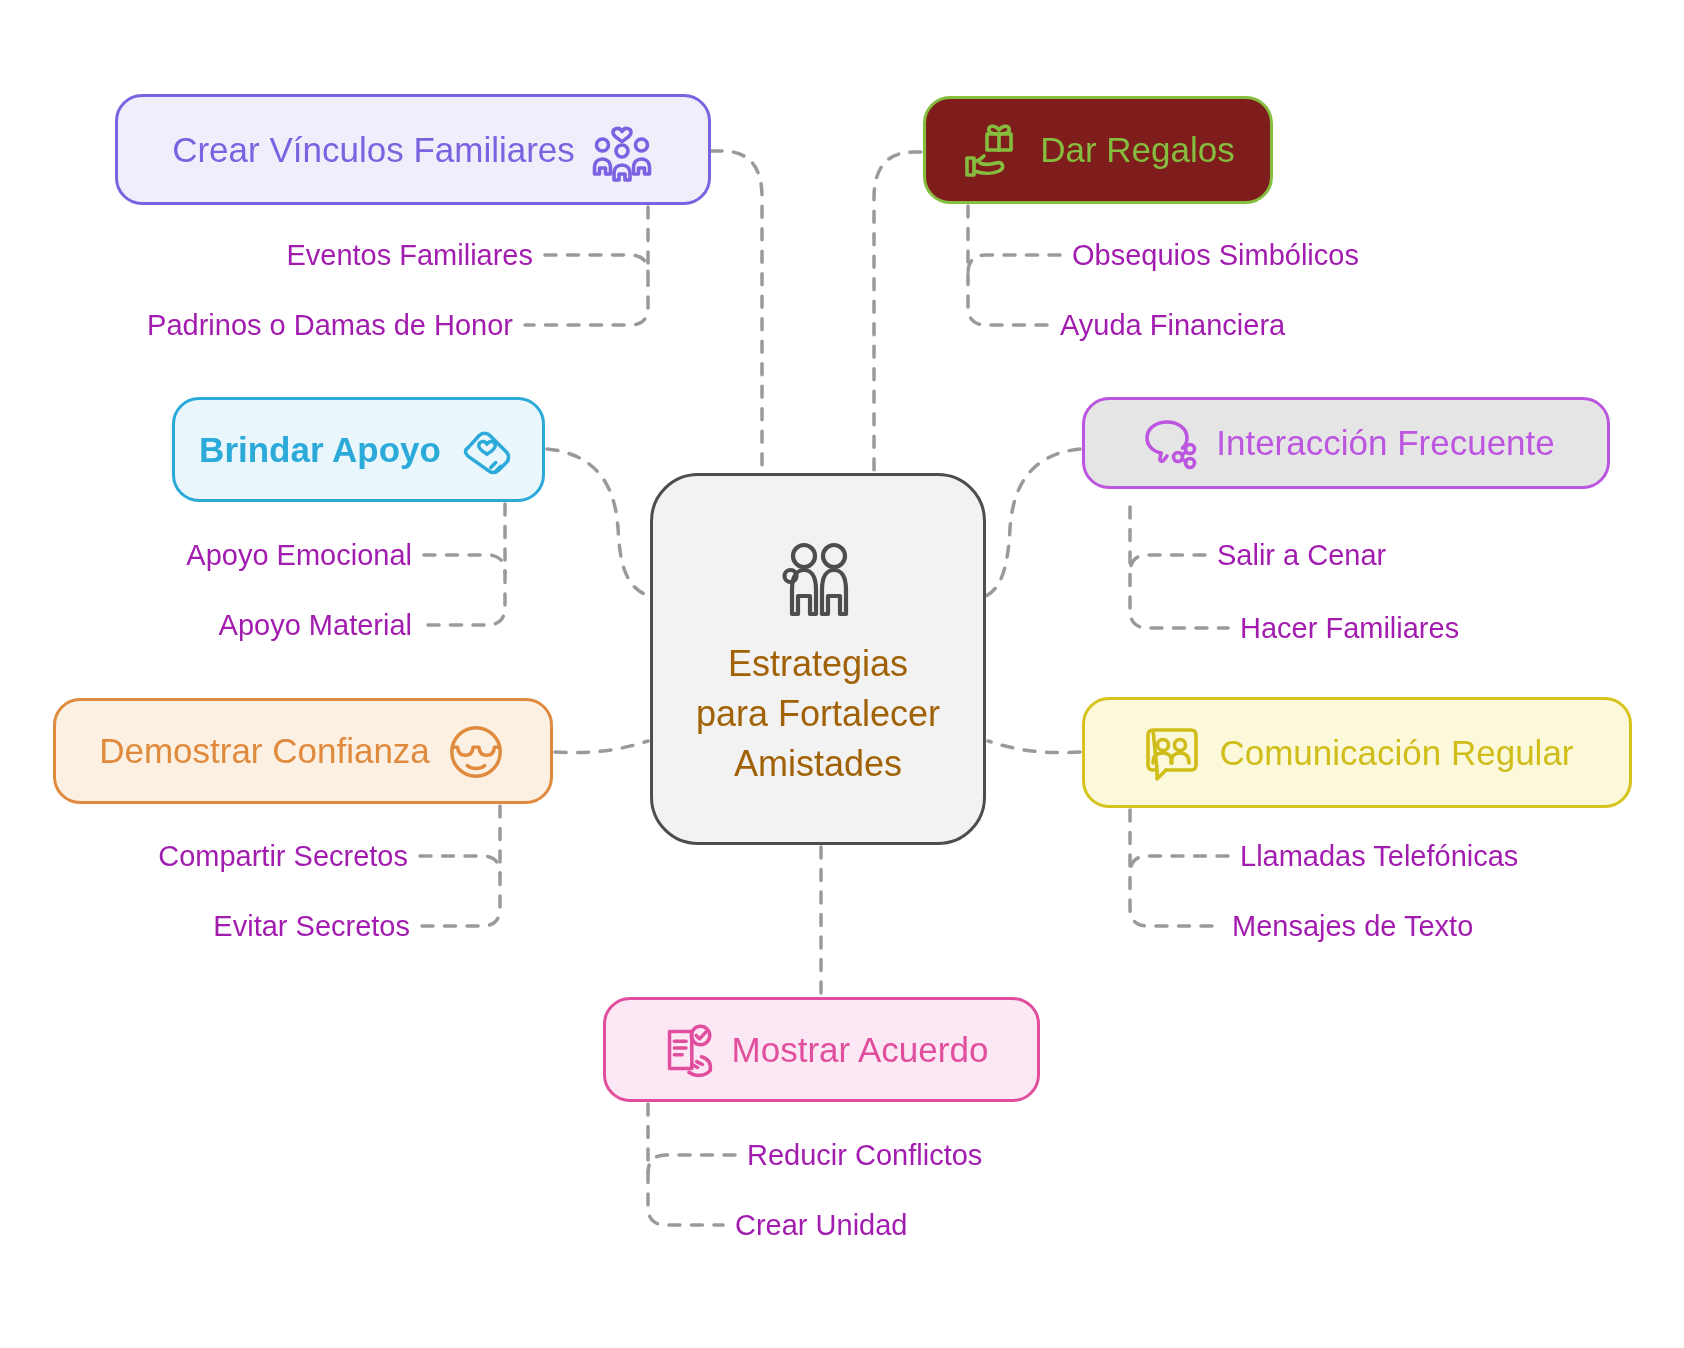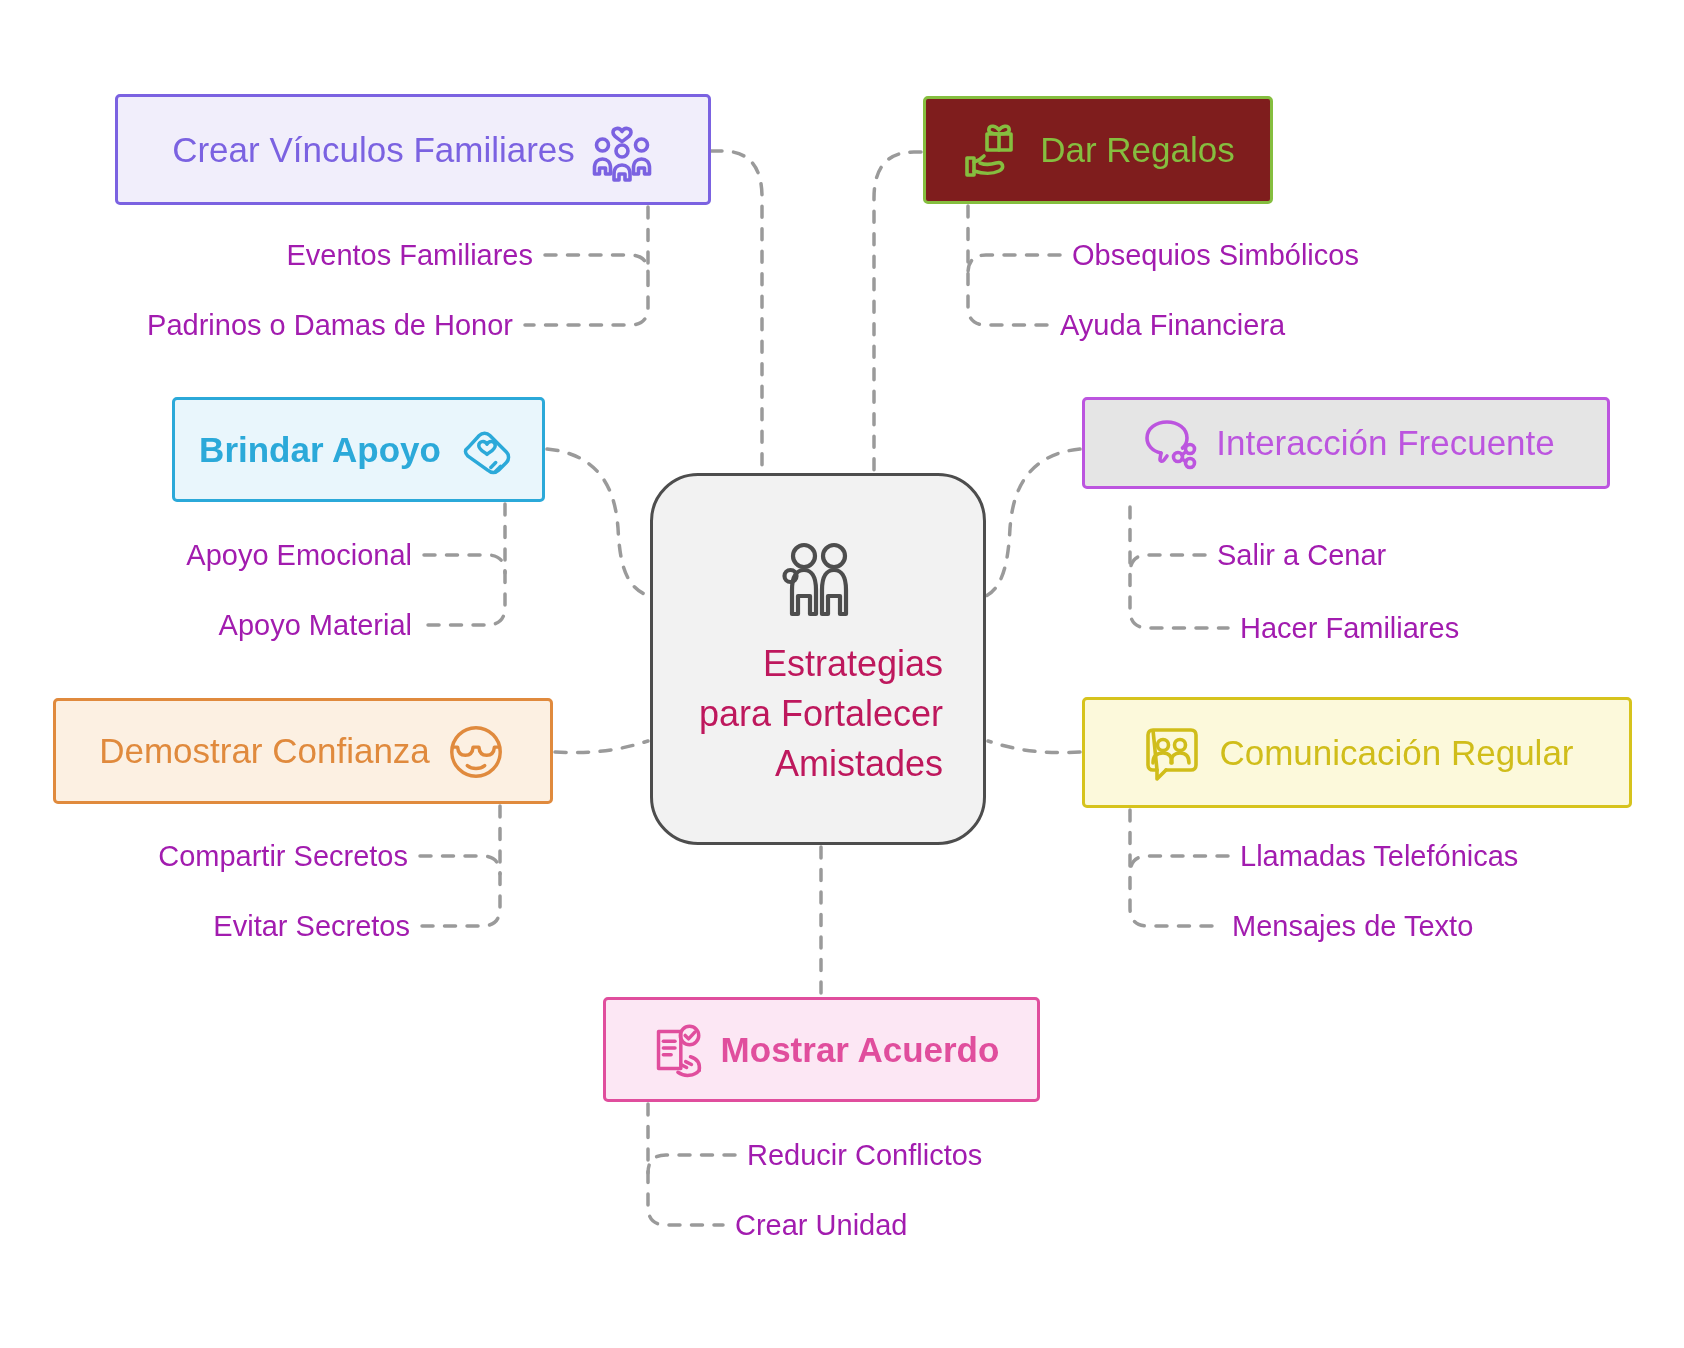--- a/index.html
+++ b/index.html
@@ -6,44 +6,44 @@
   .canvas{
     position:relative;width:1684px;height:1348px;background:#ffffff;overflow:hidden;
     font-family:"Liberation Sans", sans-serif;
   }
   svg.wires{position:absolute;left:0;top:0;width:1684px;height:1348px;}
   .wire{fill:none;stroke:#9a9a9a;stroke-width:3.5;stroke-dasharray:11 11.5;stroke-linecap:round;}
 
   .node{
     position:absolute;display:flex;align-items:center;justify-content:center;
     gap:15px;border-style:solid;border-width:3.5px;box-sizing:border-box;
-    border-radius:5px;font-size:35px;white-space:nowrap;
+    border-radius:27px;font-size:35px;white-space:nowrap;
   }
   .node .ic{flex:0 0 auto;display:block;}
   .node .ic svg{display:block;}
 
   
   .b0{left:115px;top:94px;width:596px;height:111px;color:#7b62e1;border-color:#7b62e1;background:#f1eefb;}
   .b1{left:923px;top:96px;width:350px;height:108px;color:#85be3f;border-color:#85be3f;background:#7f1d1d;}
   .b2{left:172px;top:397px;width:373px;height:105px;color:#2ba9d9;border-color:#2ba9d9;background:#e9f6fc;font-weight:bold;}
   .b3{left:1082px;top:397px;width:528px;height:92px;color:#bc55df;border-color:#bc55df;background:#e5e5e5;}
   .b4{left:53px;top:698px;width:500px;height:106px;color:#e08a3d;border-color:#e08a3d;background:#fcf0e2;}
   .b5{left:1082px;top:697px;width:550px;height:111px;color:#d0bd1a;border-color:#d6c31d;background:#fcf9db;}
-  .b6{left:603px;top:997px;width:437px;height:105px;color:#e04e9d;border-color:#e04e9d;background:#fce7f4;font-weight:bold;}
+  .b6{left:603px;top:997px;width:437px;height:105px;color:#e04e9d;border-color:#e04e9d;background:#fce7f4;}
 
   
   .center{
     left:650px;top:473px;width:336px;height:372px;
     flex-direction:column;gap:8px;
     color:#4d4d4d;border-color:#4d4d4d;background:#f2f2f2;
     border-radius:48px;border-width:3.5px;
   }
   .center-title{
-    width:250px;font-size:36px;line-height:50px;text-align:right;
-    white-space:normal;color:#be185d;
+    width:250px;font-size:36px;line-height:50px;text-align:center;
+    white-space:normal;color:#a16207;
   }
 
   
   .child{position:absolute;font-size:29px;line-height:42px;color:#a21caf;white-space:nowrap;}
   .c0a{right:1151px;top:234px;} .c0b{right:1171px;top:304px;}
   .c1a{left:1072px;top:234px;} .c1b{left:1060px;top:304px;}
   .c2a{right:1272px;top:534px;} .c2b{right:1272px;top:604px;text-align:right;}
   .c3a{left:1217px;top:534px;} .c3b{left:1240px;top:607px;}
   .c4a{right:1276px;top:835px;} .c4b{right:1274px;top:905px;}
   .c5a{left:1240px;top:835px;} .c5b{left:1232px;top:905px;}

